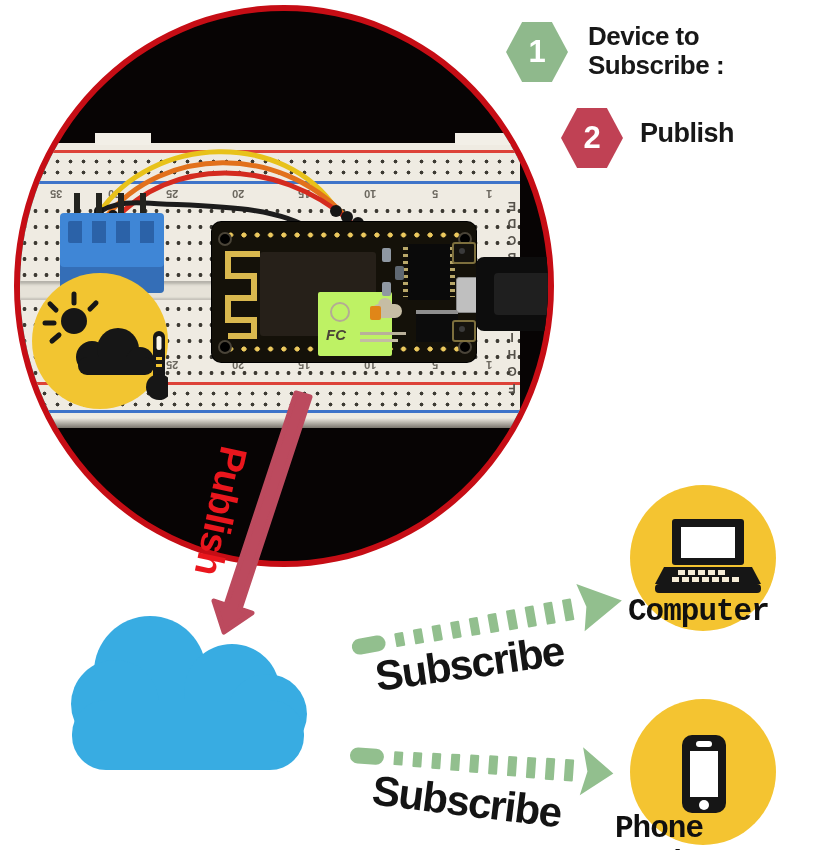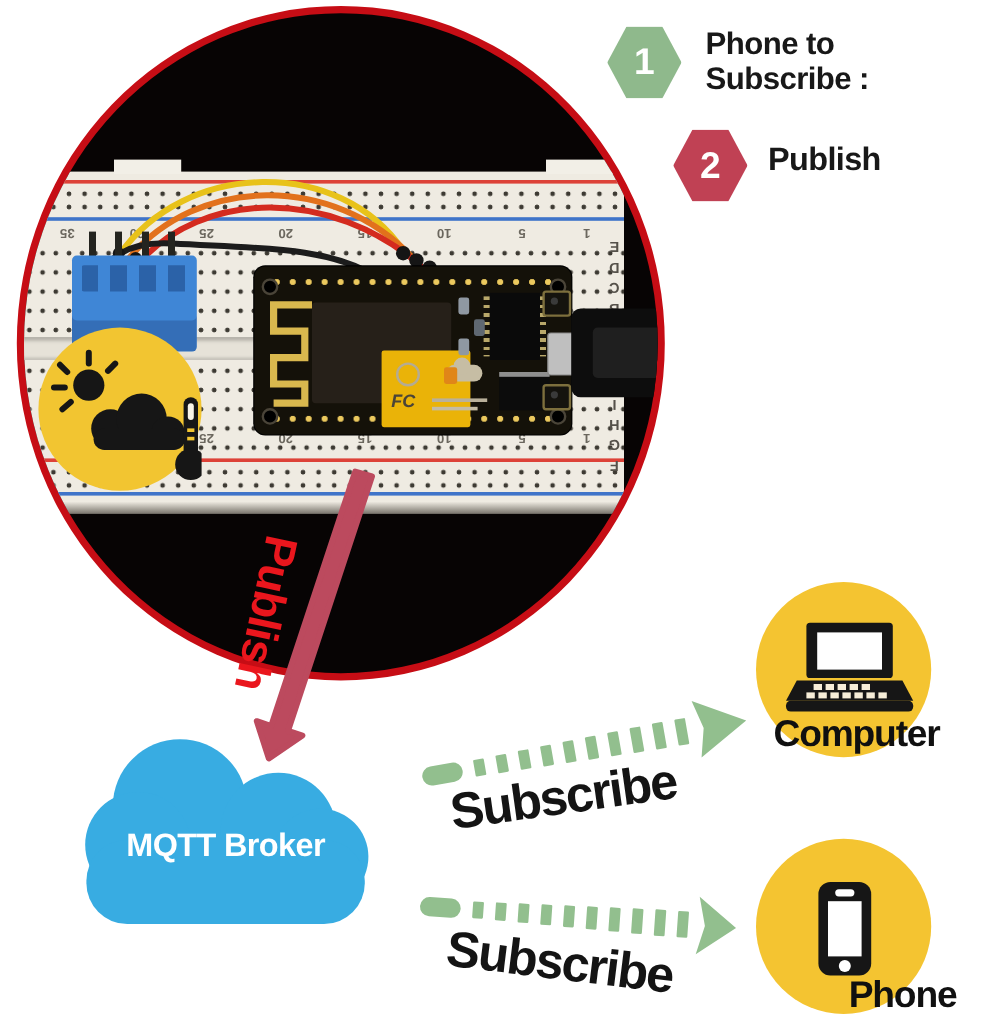--- a/index.html
+++ b/index.html
@@ -38,21 +38,21 @@
     background:repeating-linear-gradient(90deg,#2b62a8 0 14px,rgba(0,0,0,0) 14px 24px);border-radius:2px;}
   .dht-pins{left:54px;top:182px;width:76px;height:22px;
     background:repeating-linear-gradient(90deg,#24241f 0 6px,rgba(0,0,0,0) 6px 22px);}
 
   .mcu{left:192px;top:211px;width:264px;height:140px;background:#141109;border-radius:9px;
        box-shadow:0 0 0 1px #000;}
   .pinrow{left:12px;width:240px;height:8px;
     background-image:radial-gradient(circle,#ecc95e 2.3px,rgba(0,0,0,0) 2.8px);
     background-size:13.3px 8px;}
   .esp-shield{left:48px;top:30px;width:116px;height:84px;background:#262019;border-radius:3px;}
-  .esp-sticker{left:58px;top:40px;width:74px;height:64px;background:#eab308;border-radius:2px;}
+  .esp-sticker{left:58px;top:40px;width:74px;height:64px;background:#bef264;border-radius:2px;}
   .logo-circle{left:12px;top:10px;width:16px;height:16px;border:2px solid #b4ab94;border-radius:50%;}
   .logo-cloud{left:54px;top:12px;width:30px;height:14px;background:#c6bda4;border-radius:8px;}
   .logo-cloud::before{content:"";position:absolute;left:6px;top:-6px;width:14px;height:14px;
     background:#c6bda4;border-radius:50%;}
   .esp-fc{left:8px;top:34px;font-size:15px;font-weight:bold;color:#4a4438;font-style:italic;}
   .esp-smalltext{left:42px;top:40px;width:46px;height:3px;background:#b9b09a;}
   .esp-smalltext2{left:42px;top:47px;width:38px;height:3px;background:#c4bba4;}
   .chip{left:196px;top:22px;width:42px;height:56px;background:#0a0a0a;}
   .chip::before,.chip::after{content:"";position:absolute;top:3px;width:5px;height:50px;
     background:repeating-linear-gradient(180deg,#b9a86a 0 3px,rgba(0,0,0,0) 3px 7px);}
@@ -98,21 +98,21 @@
   .sub2-svg{left:335px;top:710px;}
   .sub-label{position:absolute;width:240px;height:56px;text-align:center;color:#141414;
     font-size:42px;font-weight:bold;letter-spacing:-1.5px;}
   .sub-label1{left:350px;top:640px;transform:rotate(-8deg);}
   .sub-label2{left:346px;top:778px;transform:rotate(7deg);}
 
   
   .ep-circle{position:absolute;width:146px;height:146px;border-radius:50%;background:#f4c431;}
   .ep-computer{left:630px;top:485px;}
   .ep-phone{left:630px;top:699px;}
-  .ep-label{position:absolute;color:#101010;font-weight:bold;font-size:31px;text-align:right;letter-spacing:-1px;}
+  .ep-label{position:absolute;color:#101010;font-weight:bold;font-size:31px;text-align:left;letter-spacing:-1px;font-family:Liberation Mono, monospace;}
   .computer-label{left:628px;top:594px;width:155px;}
   .phone-label{left:615px;top:811px;width:182px;}
 </style>
 </head>
 <body>
 
 <div class="stage">
 
   <div class="photo-circle">
     <div class="bb-body"></div>
@@ -242,42 +242,41 @@
           <rect x="124" y="91" width="6" height="3" fill="#f2c531"></rect>
         </g>
       </svg>
     </div>
   </div>
 
   <div class="hex hex1">
     <span>1</span>
   </div>
   <div class="step-text step1-text">
-    <div>Phone to Subscribe :</div>
+    <div>Device to Subscribe :</div>
   </div>
   <div class="hex hex2">
     <span>2</span>
   </div>
   <div class="step-text step2-text">Publish</div>
 
   <svg class="abs pub-arrow" width="130" height="260" viewBox="0 0 130 260">
     <polygon points="110,12 40,224 52,228 24,247 14,216 26,220 96,8" fill="#bc4a5e" stroke="#bc4a5e" stroke-width="5" stroke-linejoin="round"></polygon>
   </svg>
   <div class="abs publish-label">Publish</div>
 
   <svg class="abs cloud-svg" width="260" height="170" viewBox="0 0 260 170">
     <g fill="#38ace2">
       <circle cx="90" cy="64" r="56"></circle>
       <circle cx="55" cy="96" r="44"></circle>
       <circle cx="172" cy="84" r="48"></circle>
       <circle cx="207" cy="106" r="40"></circle>
       <rect x="12" y="92" width="232" height="70" rx="34"></rect>
     </g>
   </svg>
-  <div class="abs cloud-label">MQTT Broker</div>
 
   <svg class="abs sub1-svg" width="290" height="110" viewBox="0 0 290 110">
     <g transform="translate(12,83) rotate(-10)" fill="#92bf8e">
       <rect x="0" y="-8" width="34" height="16" rx="8"></rect>
       <rect x="44" y="-7" width="9" height="14" rx="1"></rect>
       <rect x="63" y="-7.5" width="9" height="15" rx="1"></rect>
       <rect x="82" y="-8" width="9" height="16" rx="1"></rect>
       <rect x="101" y="-8.5" width="9" height="17" rx="1"></rect>
       <rect x="120" y="-9" width="9" height="18" rx="1"></rect>
       <rect x="139" y="-9.5" width="9" height="19" rx="1"></rect>

